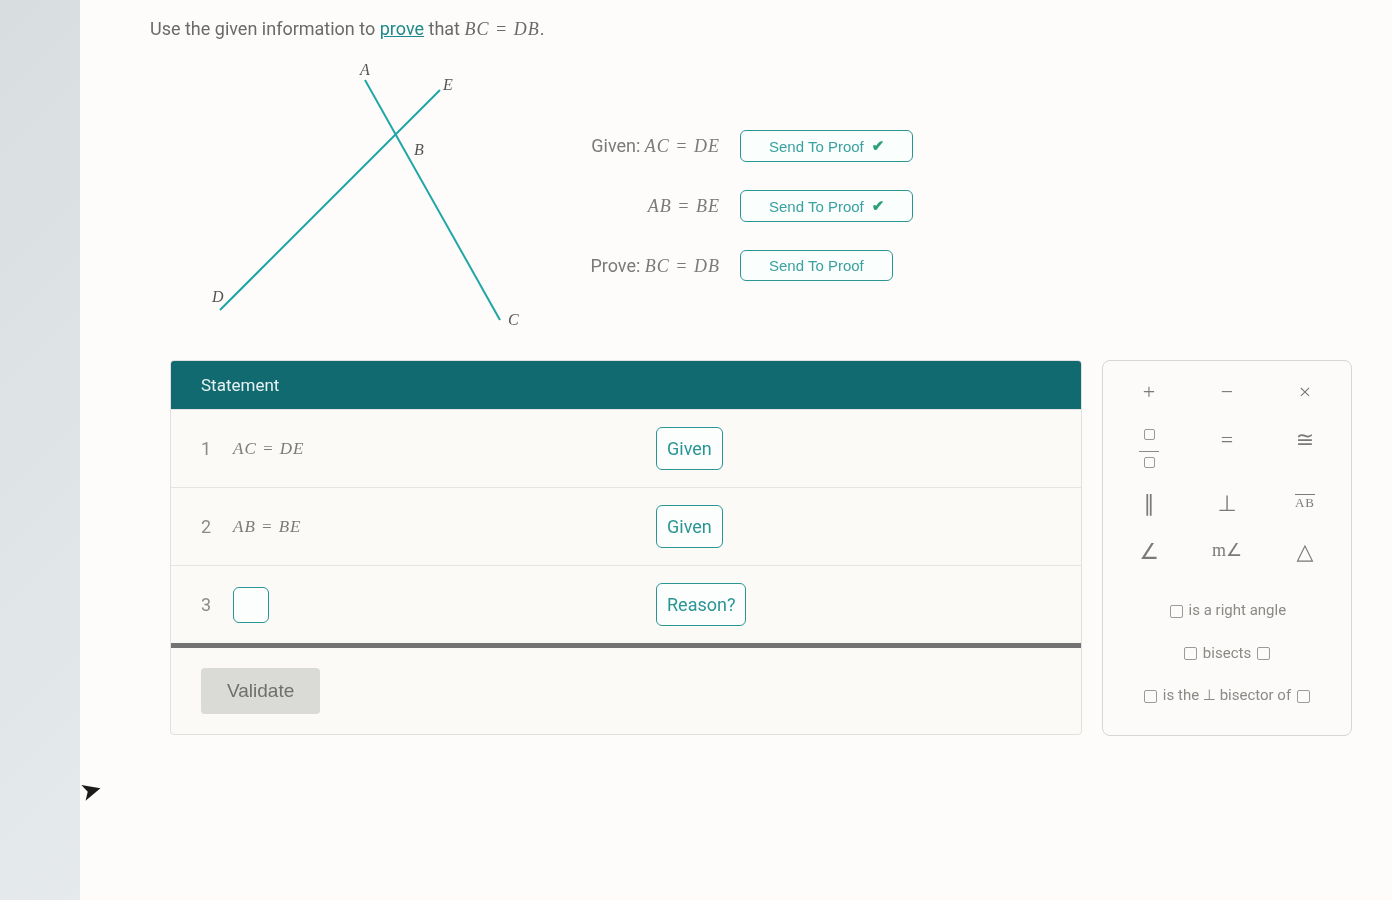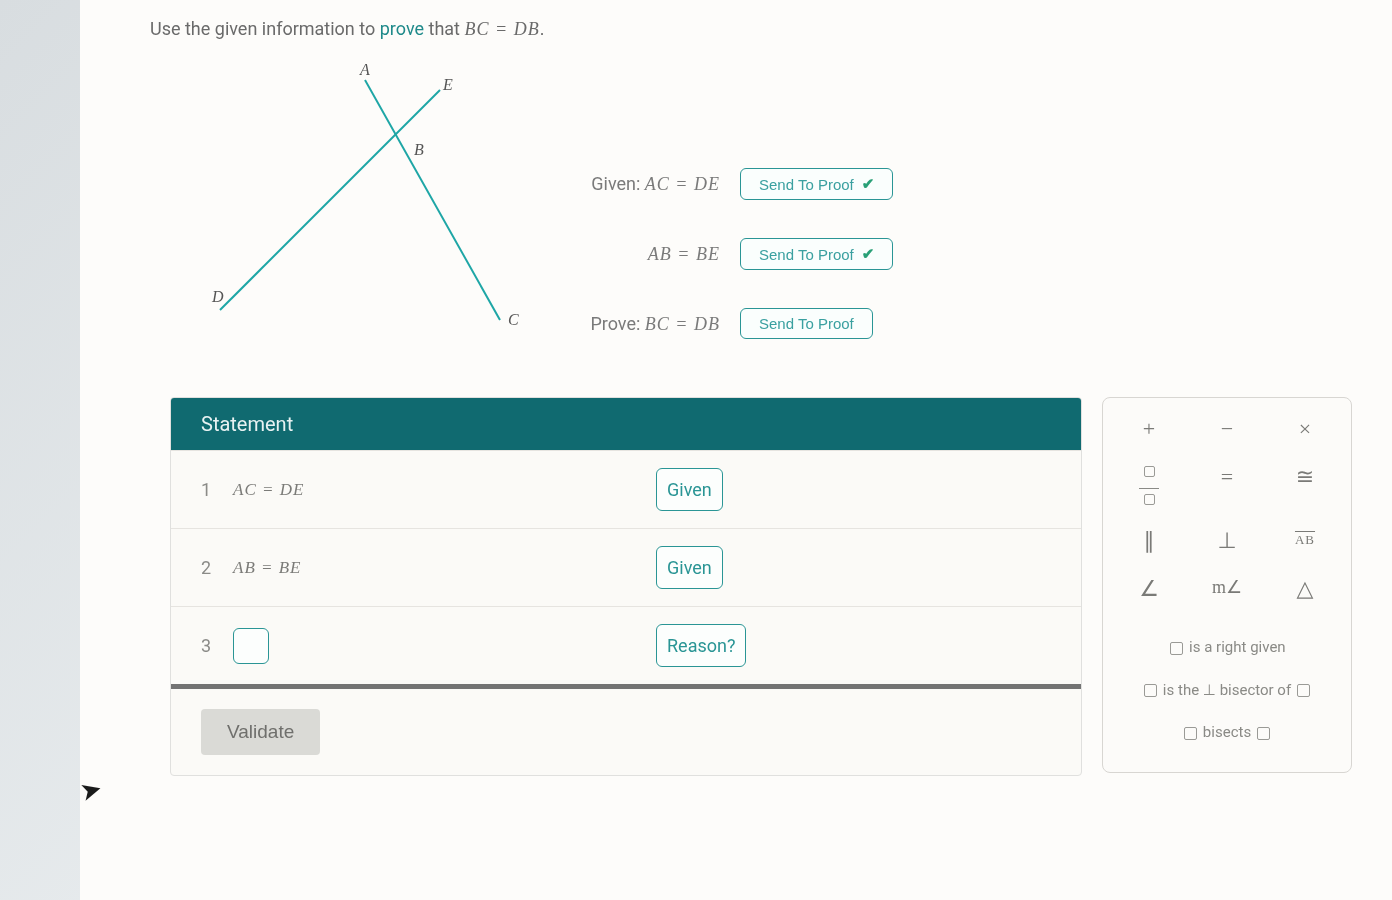--- a/index.html
+++ b/index.html
@@ -18,63 +18,64 @@
     min-height: 900px;
     position: relative;
   }
   .prompt {
     font-size: 18px;
     color: #6a6a6a;
     margin-bottom: 20px;
   }
   .prompt .prove-link {
     color: #1f8a8a;
+    text-decoration: underline;
   }
   .prompt .math { font-style: italic; font-family: Georgia, serif; letter-spacing: 1px; }
 
   .top-area {
     display: flex;
     align-items: flex-start;
     gap: 40px;
     margin-left: 40px;
     margin-bottom: 30px;
   }
   .figure { width: 330px; height: 270px; position: relative; }
   .figure svg { width: 100%; height: 100%; }
   .figure text { font-style: italic; font-family: Georgia, serif; font-size: 16px; fill: #555; }
 
   .givens { padding-top: 70px; }
-  .given-row { display:flex; align-items:center; gap:20px; margin-bottom: 28px; margin-top: 38px; }
+  .given-row { display:flex; align-items:center; gap:20px; margin-bottom: 28px; }
   .given-label { color:#7a7a7a; font-size: 18px; width: 160px; text-align:right; }
   .given-label .math { font-style: italic; font-family: Georgia, serif; letter-spacing: 1px; }
   .send-btn {
     border: 1.5px solid #2a9595;
     background: #fafefd;
     color: #3aa0a0;
     border-radius: 6px;
-    padding: 6px 18px;
+    padding: 6px 28px;
     font-size: 15px;
     display:flex; align-items:center; gap:8px;
     cursor:pointer;
   }
   .check { color:#2aa077; font-weight:bold; }
 
   .workspace { display:flex; gap:20px; align-items:flex-start; margin-left: 20px; }
   .proof-table {
     flex: 1;
     border: 1px solid #e0e0de;
     border-radius: 4px;
     overflow:hidden;
     background: #fbfaf7;
   }
   .pt-head {
     background: #106a70;
     color: #e8f2f2;
     display:flex;
-    font-size: 20px;
+    font-size: 17px;
     flex-direction: column;
   }
   .pt-head .col-s { flex:1; padding: 14px 30px; }
   .pt-head .col-r { flex:1; padding: 14px 30px; }
   .pt-row {
     display:flex;
     border-top: 1px solid #e6e4e0;
     align-items:center;
     min-height: 78px;
   }
@@ -264,25 +265,25 @@
         <div class="pal-item">∥</div>
         <div class="pal-item">⊥</div>
         <div class="pal-item small"><span class="overline">AB</span></div>
 
         <div class="pal-item">∠</div>
         <div class="pal-item small">m∠</div>
         <div class="pal-item">△</div>
       </div>
 
       <div class="pal-phrase">
-        <span class="placeholder-sq"></span> <span>is a right given</span>
+        <span class="placeholder-sq"></span> <span>is a right angle</span>
+      </div>
+      <div class="pal-phrase">
+        <span class="placeholder-sq"></span> <span>bisects</span> <span class="placeholder-sq"></span>
       </div>
       <div class="pal-phrase">
         <span class="placeholder-sq"></span> is the <span class="perp-sym">⊥</span> bisector of <span class="placeholder-sq"></span>
       </div>
-      <div class="pal-phrase">
-        <span class="placeholder-sq"></span> <span>bisects</span> <span class="placeholder-sq"></span>
-      </div>
     </div>
   </div>
 
   <div class="cursor">➤</div>
 </div>
 
 </body></html>

